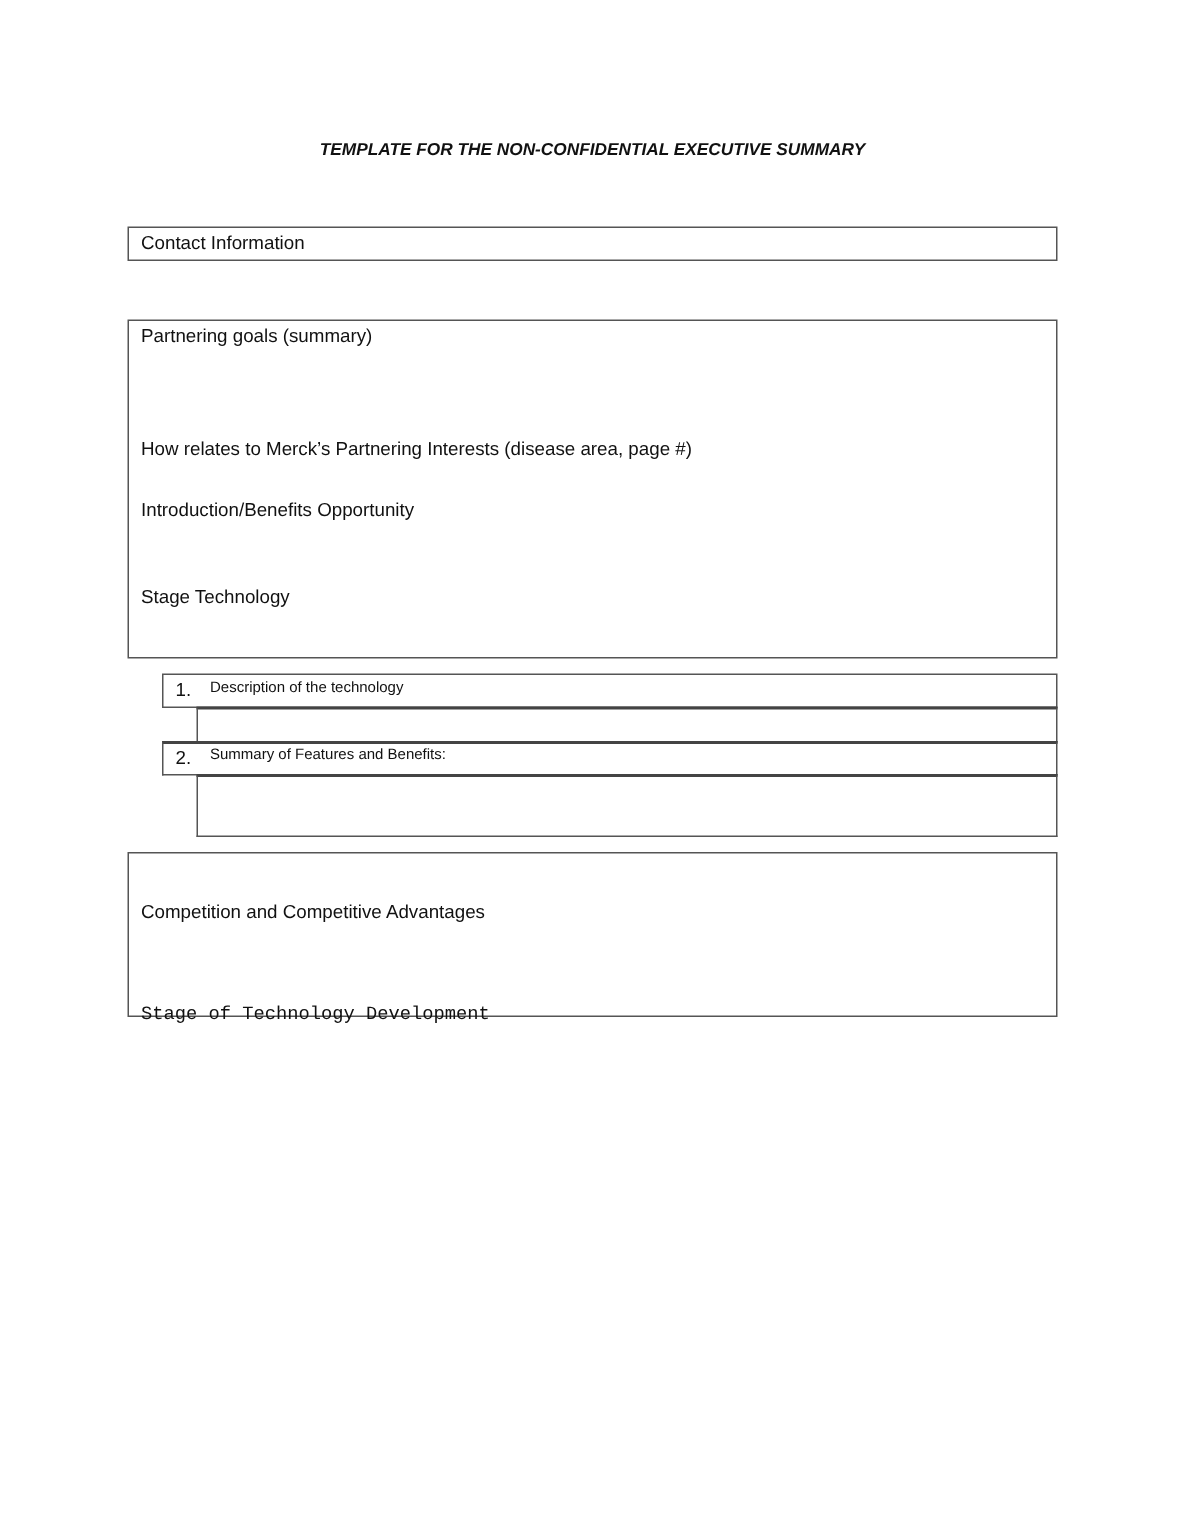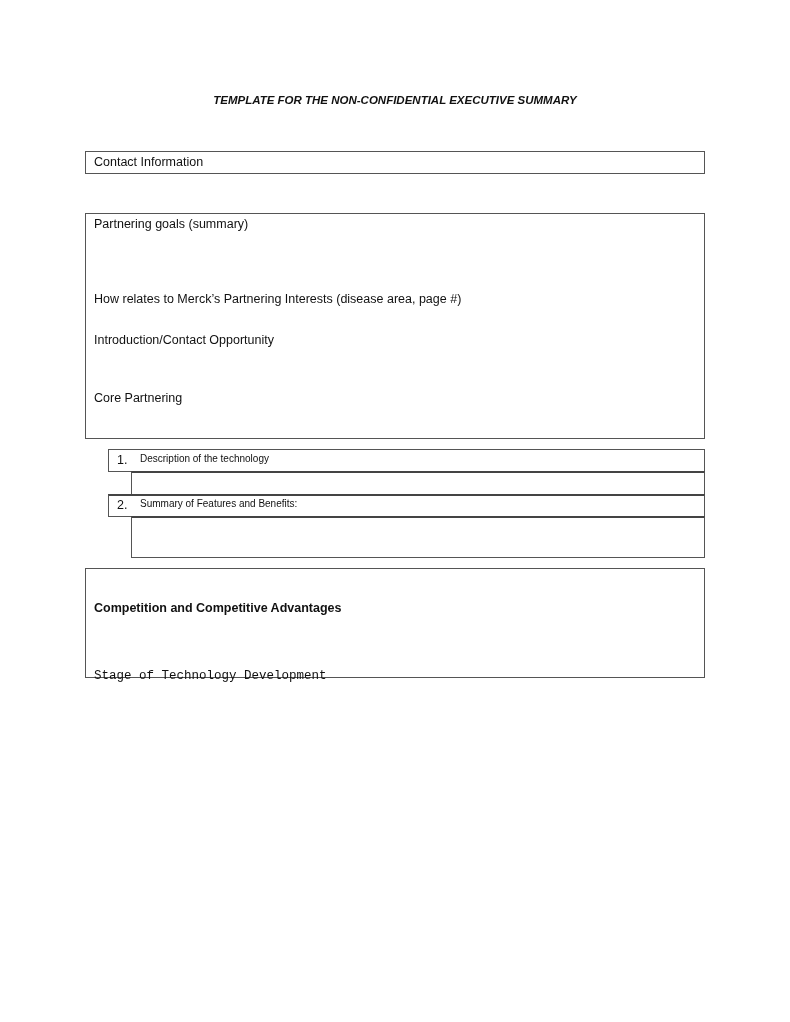--- a/index.html
+++ b/index.html
@@ -18,33 +18,33 @@
 <div>
   <div class="title">TEMPLATE FOR THE NON-CONFIDENTIAL EXECUTIVE SUMMARY</div>
 
   <div class="box" style="left:85px; top:151px; width:620px; height:23px;">
     <span class="label" style="top:3px;">Contact Information</span>
   </div>
 
   <div class="box" style="left:85px; top:213px; width:620px; height:226px;">
     <span class="label" style="top:3px;">Partnering goals (summary)</span>
     <span class="label" style="top:61px;margin-top:17px;">How relates to Merck’s Partnering Interests (disease area, page #)</span>
-    <span class="label" style="top:119px;">Introduction/Contact Opportunity</span>
-    <span class="label" style="top:177px;">Core Partnering</span>
+    <span class="label" style="top:119px;">Introduction/Benefits Opportunity</span>
+    <span class="label" style="top:177px;">Stage Technology</span>
   </div>
 
   <div class="box" style="left:108px; top:449px; width:597px; height:23px;">
     <span class="num" style="top:3px;">1.</span>
     <span class="numlabel" style="top:3px;">Description of the technology</span>
   </div>
   <div class="box" style="left:131px; top:471px; width:574px; height:24px; border-top:2px solid #444;"></div>
 
   <div class="box" style="left:108px; top:494px; width:597px; height:23px; border-top:2px solid #444;">
     <span class="num" style="top:2px;">2.</span>
     <span class="numlabel" style="top:2px;">Summary of Features and Benefits:</span>
   </div>
   <div class="box" style="left:131px; top:516px; width:574px; height:42px; border-top:2px solid #444;"></div>
 
   <div class="box" style="left:85px; top:568px; width:620px; height:110px;">
-    <span class="label" style="top:32px;font-weight:bold;">Competition and Competitive Advantages</span>
+    <span class="label" style="top:32px;">Competition and Competitive Advantages</span>
     <span class="label" style="top:100px;font-family:Liberation Mono, monospace;">Stage of Technology Development</span>
   </div>
 </div>
 
 </body></html>

